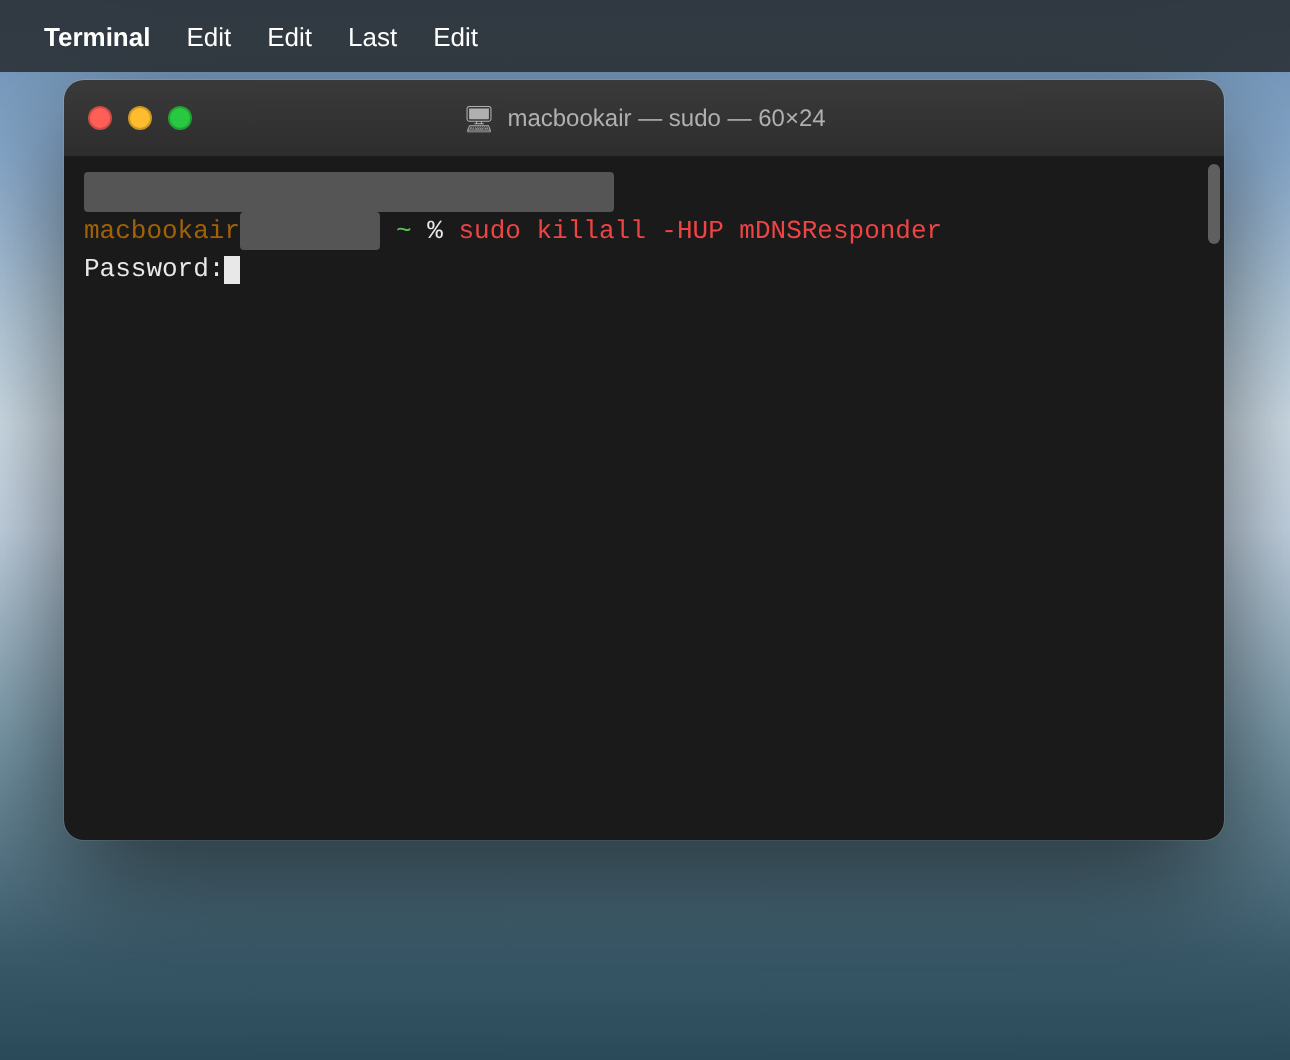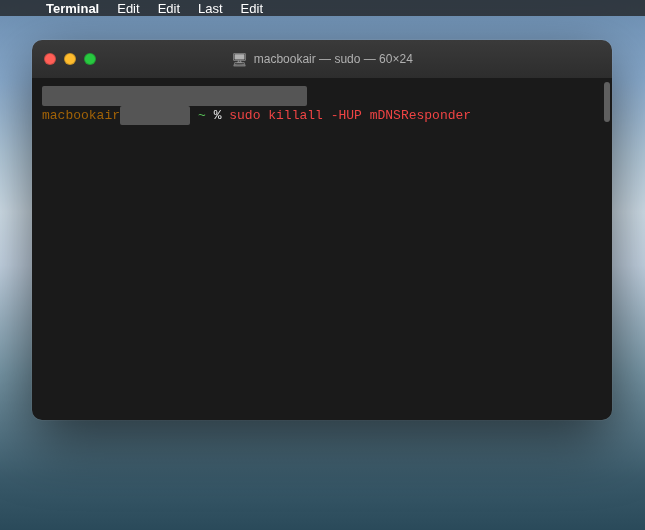--- a/index.html
+++ b/index.html
@@ -30,26 +30,26 @@
         #2a4a5a 100%
       );
     }
 
     
     .menubar {
       position: absolute;
       top: 0;
       left: 0;
       right: 0;
-      height: 16px;
+      height: 36px;
       background: rgba(30, 30, 30, 0.75);
       backdrop-filter: blur(20px);
       display: flex;
       align-items: center;
-      padding: 0 24px;
+      padding: 0 0;
       z-index: 100;
     }
 
     .menubar-apple {
       font-size: 14px;
       color: white;
       margin-right: 14px;
     }
 
     .menubar-items {
@@ -258,20 +258,24 @@
       </div>
 
       <div class="terminal-line">
         <span class="prompt-user">macbookair</span>
         <span class="redacted">&nbsp;&nbsp;&nbsp;&nbsp;&nbsp;&nbsp;&nbsp;&nbsp;&nbsp;</span>
         <span class="prompt-path"> ~ </span>
         <span class="prompt-symbol">% </span>
         <span class="cmd-text">sudo killall -HUP mDNSResponder</span>
       </div>
 
+      <div class="terminal-line">
+        <span>Password:</span>
+        <span class="cursor-block"></span>
+      </div>
 
     </div>
 
     <div class="scrollbar-track">
       <div class="scrollbar-thumb"></div>
     </div>
   </div>
 </div>
 
 </body></html>

